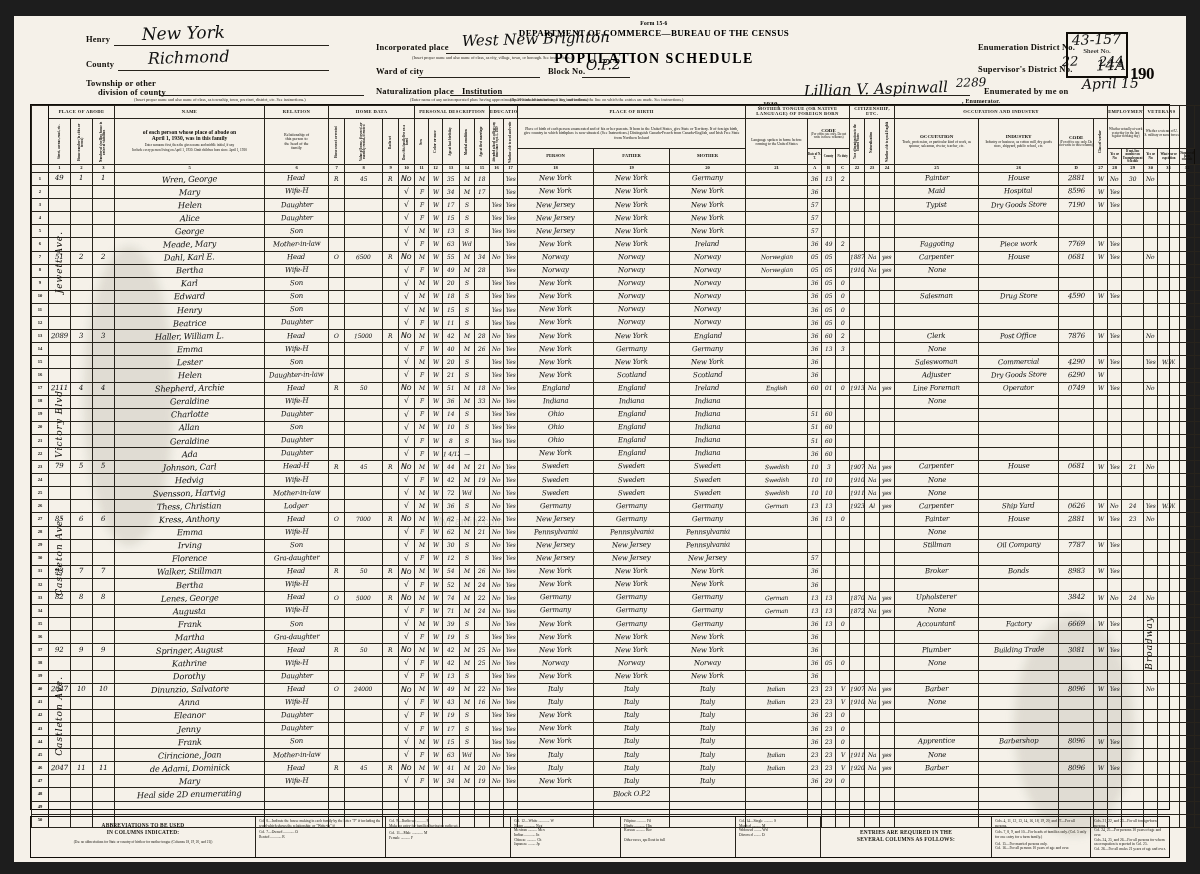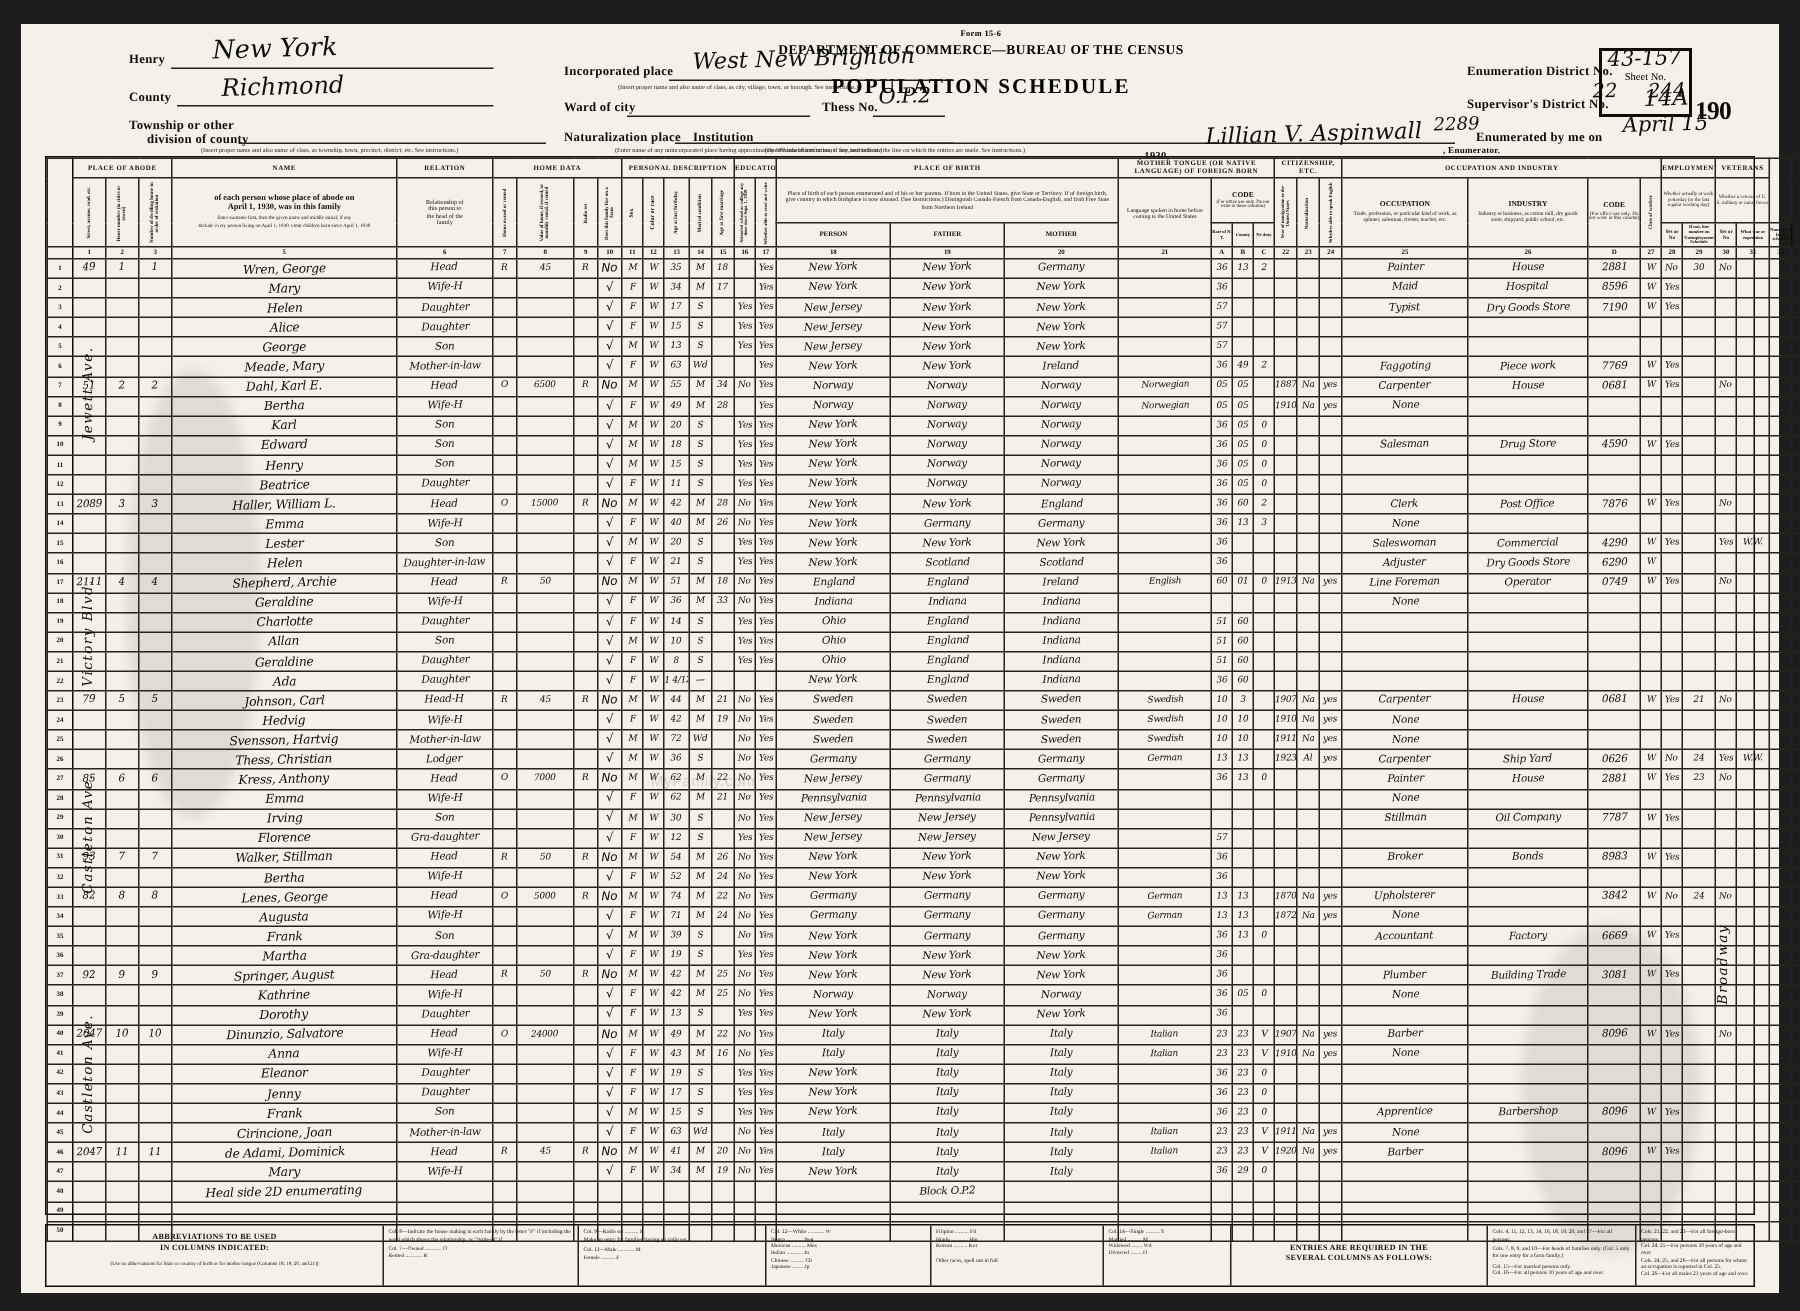--- a/index.html
+++ b/index.html
@@ -134,21 +134,21 @@
       <span class="rule" style="left:145px;top:79px;width:205px;"></span>
       <span class="tiny" style="left:120px;top:81px;">(Insert proper name and also name of class, as township, town, precinct, district, etc.  See instructions.)</span>
 
       <span class="fld" style="left:362px;top:26px;">Incorporated place</span>
       <span class="rule" style="left:432px;top:37px;width:190px;"></span>
       <span class="hand" style="left:448px;top:16px;font-size:15px;">West New Brighton</span>
       <span class="tiny" style="left:398px;top:39px;">(Insert proper name and also name of class, as city, village, town, or borough.  See instructions.)</span>
 
       <span class="fld" style="left:362px;top:50px;">Ward of city</span>
       <span class="rule" style="left:404px;top:61px;width:122px;"></span>
-      <span class="fld" style="left:534px;top:50px;">Thess No.</span>
+      <span class="fld" style="left:534px;top:50px;">Block No.</span>
       <span class="rule" style="left:568px;top:61px;width:48px;"></span>
       <span class="hand" style="left:572px;top:41px;font-size:14px;">O.P.2</span>
 
       <span class="fld" style="left:362px;top:70px;">Naturalization place</span>
       <span class="rule" style="left:436px;top:79px;width:186px;"></span>
       <span class="tiny" style="left:396px;top:81px;">(Enter name of any unincorporated place having approximately 500 inhabitants or more.  See instructions.)</span>
 
       <div class="title-blk">
         <div class="t-form">Form 15-6</div>
         <div class="t-dept">DEPARTMENT OF COMMERCE—BUREAU OF THE CENSUS</div>

